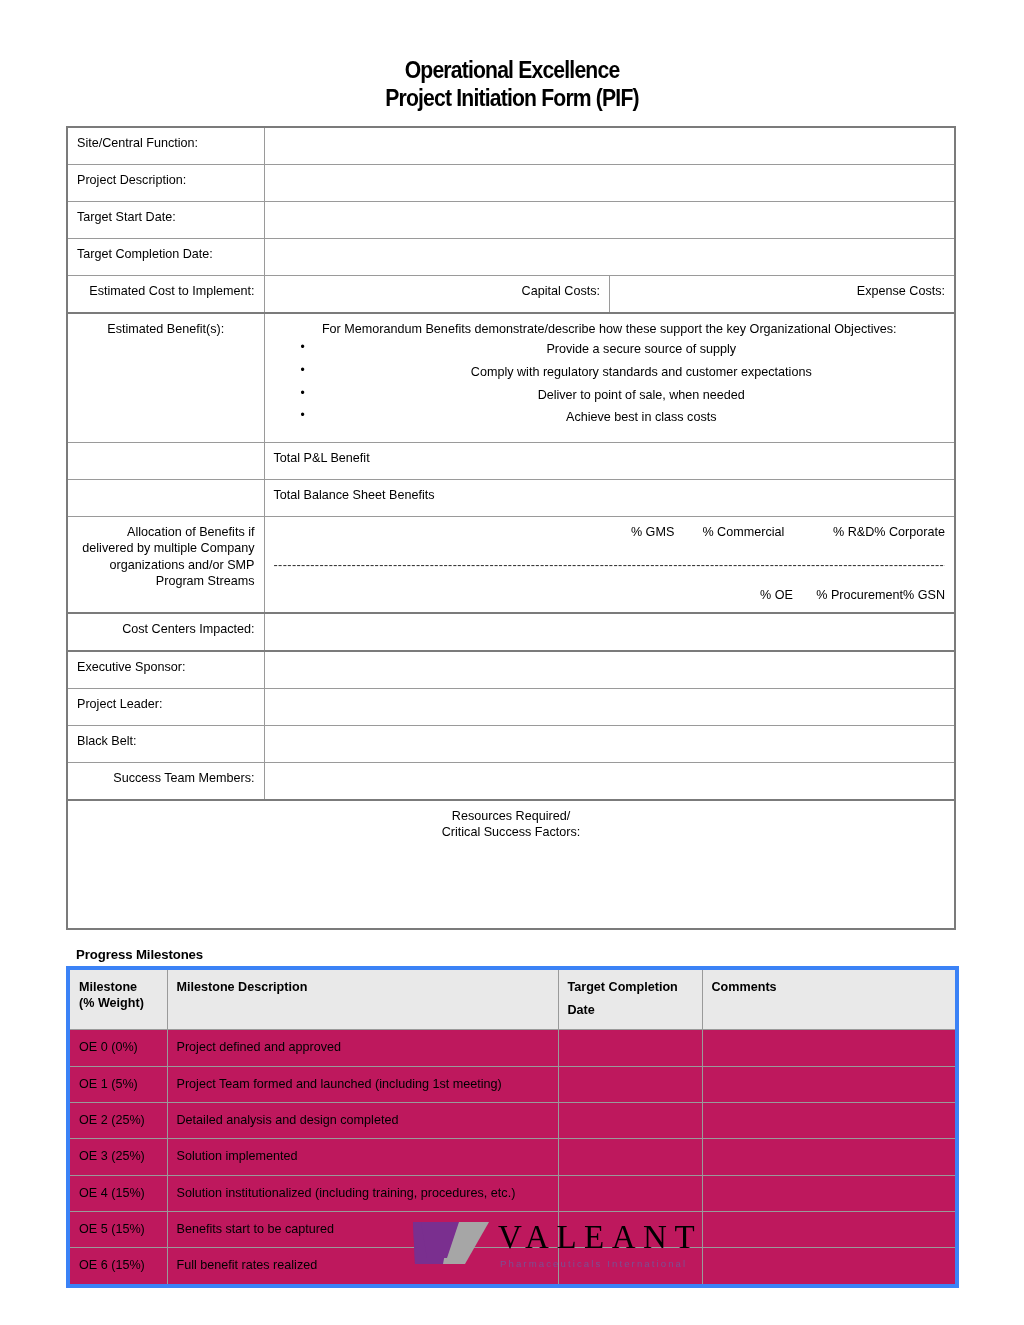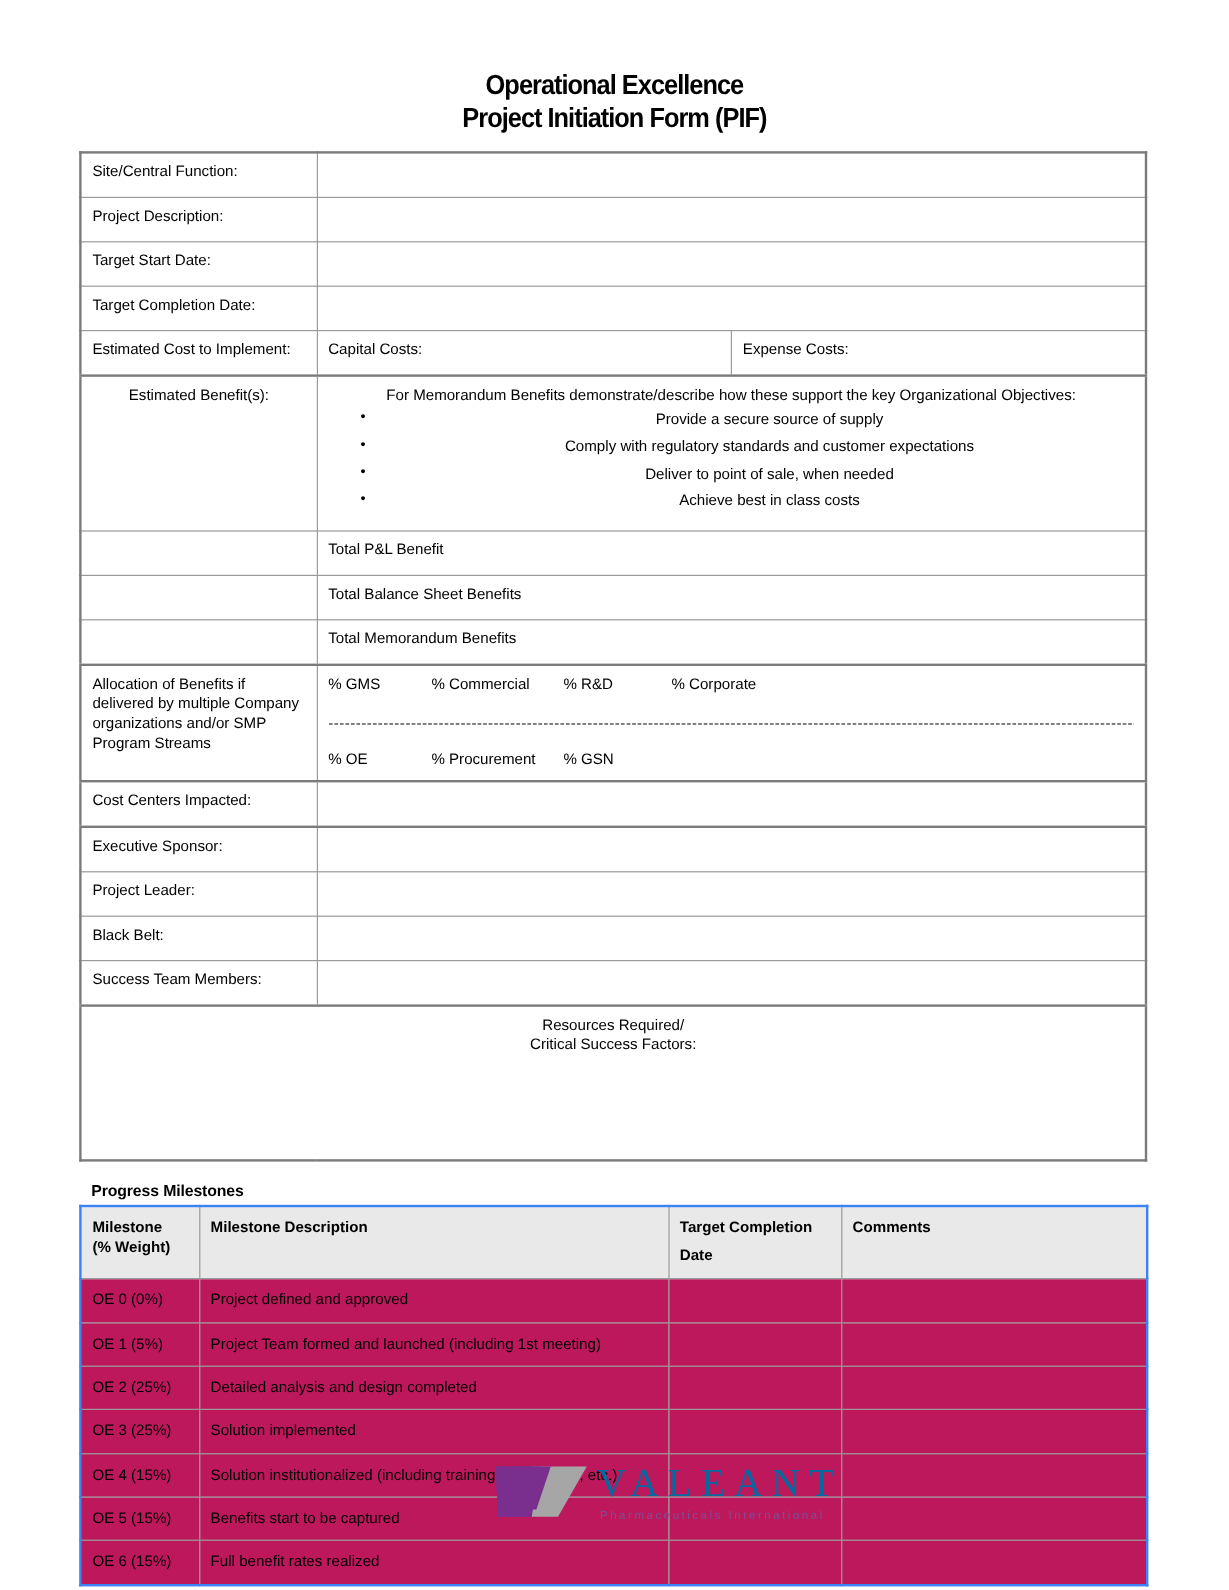--- a/index.html
+++ b/index.html
@@ -53,21 +53,21 @@
   }
   table.form td {
     border: 1px solid #9a9a9a;
     padding: 7px 9px 8px 9px;
     font-size: 12.6px;
     vertical-align: top;
     line-height: 1.3;
     background: #ffffff;
   }
   .col-label { width: 197px; }
-  .thick-bottom { border-bottom: 2px solid #7b7b7b !important; }
+  .thick-bottom { border-bottom: 2px solid #7b7b7b !important; text-align: right; }
   .r-tall { height: 21px; }
 
   .cell-pad-lg { padding-top: 9px; padding-bottom: 10px; text-align: center; }
 
   
   .benefit-intro { margin: 0 0 2px 0; }
   ul.bullets {
     list-style: none;
     margin: 4px 0 2px 0;
     padding: 0;
@@ -115,21 +115,21 @@
     margin: 17px 0 4px 76px;
     font-size: 13.2px;
     font-weight: bold;
     letter-spacing: -0.1px;
   }
   .ms-wrap { margin: 0 0 0 66px; }
   table.milestones {
     border-collapse: collapse;
     width: 891px;
     table-layout: fixed;
-    border: 2px solid #3b82f6;
+    border: 4px solid #3b82f6;
     padding-left: 48px;
   }
   table.milestones th, table.milestones td {
     border: 1px solid #9a9a9a;
     font-size: 12.6px;
     vertical-align: top;
     text-align: left;
     line-height: 1.3;
   }
   table.milestones th {
@@ -165,21 +165,21 @@
   }
   .logo-text-wrap {
     position: absolute;
     left: 85px;
     top: 0;
   }
   .logo-word {
     font-family: "Liberation Serif", serif;
     font-size: 33px;
     letter-spacing: 7.5px;
-    color: #0369a1;
+    color: #000000;
     line-height: 1.18;
   }
   .logo-sub {
     font-family: "Liberation Sans", sans-serif;
     font-size: 9.6px;
     letter-spacing: 2.1px;
     color: #7b4f93;
     margin-top: 1px;
     margin-left: 2px;
   }
@@ -235,24 +235,20 @@
             </ul>
           </td>
         </tr>
         <tr>
           <td class="r-tall"></td>
           <td colspan="2">Total P&amp;L Benefit</td>
         </tr>
         <tr>
           <td class="r-tall"></td>
           <td colspan="2">Total Balance Sheet Benefits</td>
-        </tr>
-        <tr>
-          <td class="r-tall thick-bottom"></td>
-          <td colspan="2" class="thick-bottom">Total Memorandum Benefits</td>
         </tr>
         <tr>
           <td class="alloc-label thick-bottom">Allocation of Benefits if delivered by multiple Company organizations and/or SMP Program Streams</td>
           <td colspan="2" class="thick-bottom">
             <div class="alloc-row-1">
               <span class="a-gms">% GMS</span><span class="a-comm">% Commercial</span><span class="a-rd">% R&amp;D</span><span>% Corporate</span>
             </div>
             <div class="dash-sep">-------------------------------------------------------------------------------------------------------------------------------------------------------</div>
             <div class="alloc-row-2">
               <span class="a-oe">% OE</span><span class="a-proc">% Procurement</span><span>% GSN</span>

